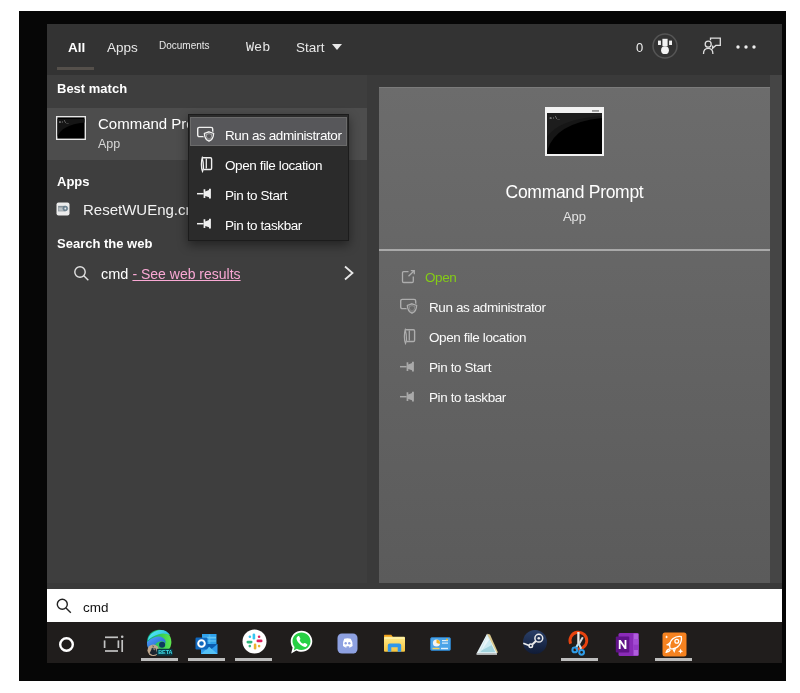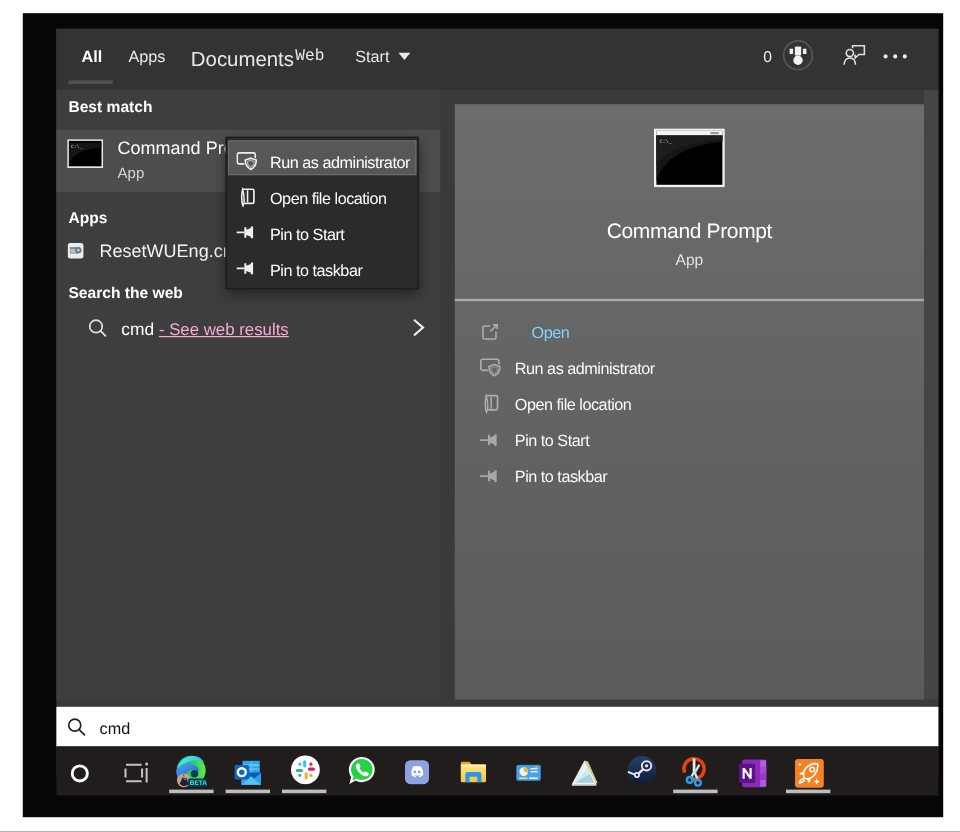--- a/index.html
+++ b/index.html
@@ -11,21 +11,21 @@
 <body>
 <div class="abs" style="left:0;top:0;width:800px;height:693px;background:#ffffff;transform:translateZ(0);">
 
   <div class="abs" style="left:19px;top:11px;width:767px;height:670px;background:#060606;"></div>
 
   <div class="abs" style="left:33px;top:24px;width:735px;height:624px;background:#3a3a3a;margin-left:14px;">
 
     <div class="abs" style="left:0;top:0;width:735px;height:51px;background:#333333;"></div>
     <div class="abs" style="left:21px;top:16px;font-size:13.5px;font-weight:bold;color:#ffffff;">All</div>
     <div class="abs" style="left:60px;top:16px;font-size:13.5px;color:#e8e8e8;">Apps</div>
-    <div class="abs" style="left:112px;top:16px;font-size:17px;color:#e8e8e8;">Documents</div>
+    <div class="abs" style="left:112px;top:16px;font-size:10px;color:#e8e8e8;">Documents</div>
     <div class="abs" style="left:199px;top:16px;font-size:13.5px;color:#e8e8e8;font-family:Liberation Mono, monospace;">Web</div>
     <div class="abs" style="left:249px;top:16px;font-size:13.5px;color:#e8e8e8;">Start</div>
     <svg class="abs" style="left:285px;top:19px;" width="10" height="8">
         <polygon points="0,1 10,1 5,7" fill="#e8e8e8"></polygon>
       </svg>
     <div class="abs" style="left:10px;top:43px;width:37px;height:3px;background:#55504b;"></div>
 
     <div class="abs" style="left:589px;top:16px;font-size:13px;color:#ededed;">0</div>
     <svg class="abs" style="left:605px;top:9px;" width="26" height="26" viewBox="0 0 26 26">
       <circle cx="13" cy="13" r="12" fill="none" stroke="#555555" stroke-width="1.5"></circle>
@@ -94,21 +94,21 @@
       <text x="4.5" y="12" font-size="4.3" fill="#cccccc" font-family="Liberation Mono, monospace">C:\_</text>
     </svg>
     <div class="abs" style="left:332px;top:158px;width:391px;text-align:center;font-size:17.5px;letter-spacing:-0.3px;color:#ffffff;">Command Prompt</div>
     <div class="abs" style="left:332px;top:185px;width:391px;text-align:center;font-size:13px;color:#e3e3e3;">App</div>
     <div class="abs" style="left:332px;top:225px;width:391px;height:2px;background:#a9a9a9;"></div>
 
     <svg class="abs" style="left:354px;top:246px;" width="15" height="14" viewBox="0 0 15 14">
       <path d="M7.5,1.7 L2.7,1.7 Q1.5,1.7 1.5,2.9 L1.5,11.3 Q1.5,12.5 2.7,12.5 L11.1,12.5 Q12.3,12.5 12.3,11.3 L12.3,6.5" fill="none" stroke="#adadad" stroke-width="1.3"></path>
       <path d="M7.5,6.3 L13.2,0.7 M9.8,0.7 L13.3,0.7 L13.3,4.2" fill="none" stroke="#adadad" stroke-width="1.3"></path>
     </svg>
-    <div class="abs" style="left:396px;top:246px;font-size:13.5px;letter-spacing:-0.4px;color:#7dd3fc;">Open</div>
+    <div class="abs" style="left:378px;top:246px;font-size:13.5px;letter-spacing:-0.4px;color:#84cc16;">Open</div>
 
     <svg class="abs" style="left:353px;top:274px;" width="18" height="18" viewBox="0 0 18 18">
       <rect x="0.7" y="1.4" width="15" height="9.2" rx="1.6" fill="none" stroke="#adadad" stroke-width="1.4"></rect>
       <path d="M12,5.2 L17.2,7 C17.2,11.4 15.2,14.3 12,15.8 C8.8,14.3 6.8,11.4 6.8,7 Z" fill="#666666" stroke="#666666" stroke-width="1.6"></path>
       <path d="M12,5.8 L16.6,7.4 C16.6,11.2 14.8,13.8 12,15.2 C9.2,13.8 7.4,11.2 7.4,7.4 Z" fill="#666666" stroke="#adadad" stroke-width="1.3"></path>
       <path d="M12,7.6 L14.8,8.6 C14.8,10.9 13.7,12.5 12,13.4 C10.3,12.5 9.2,10.9 9.2,8.6 Z" fill="none" stroke="#8d8d8d" stroke-width="1"></path>
     </svg>
     <div class="abs" style="left:382px;top:276px;font-size:13.5px;letter-spacing:-0.4px;color:#fafafa;">Run as administrator</div>
 
     <svg class="abs" style="left:355px;top:304px;" width="15" height="17" viewBox="0 0 15 17">

